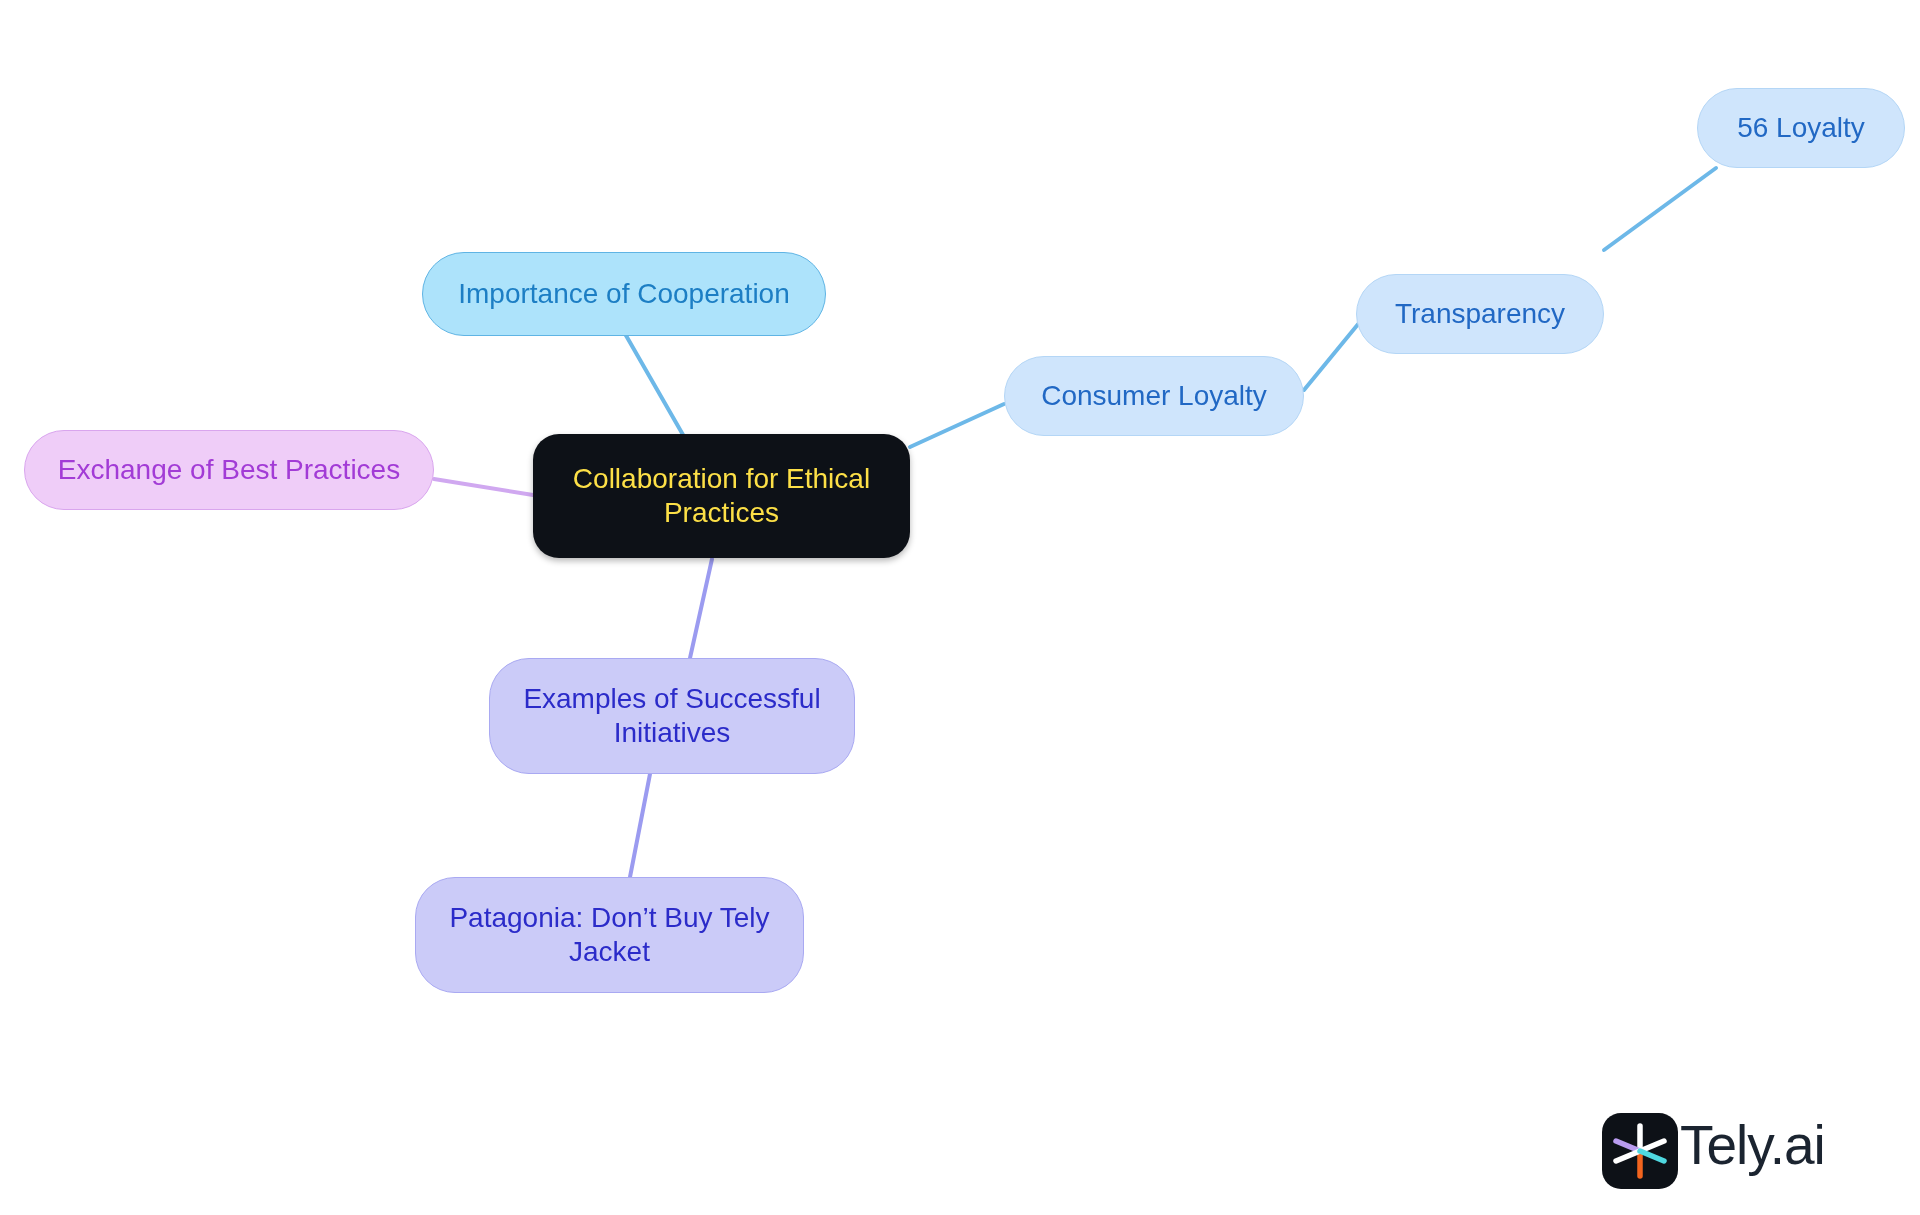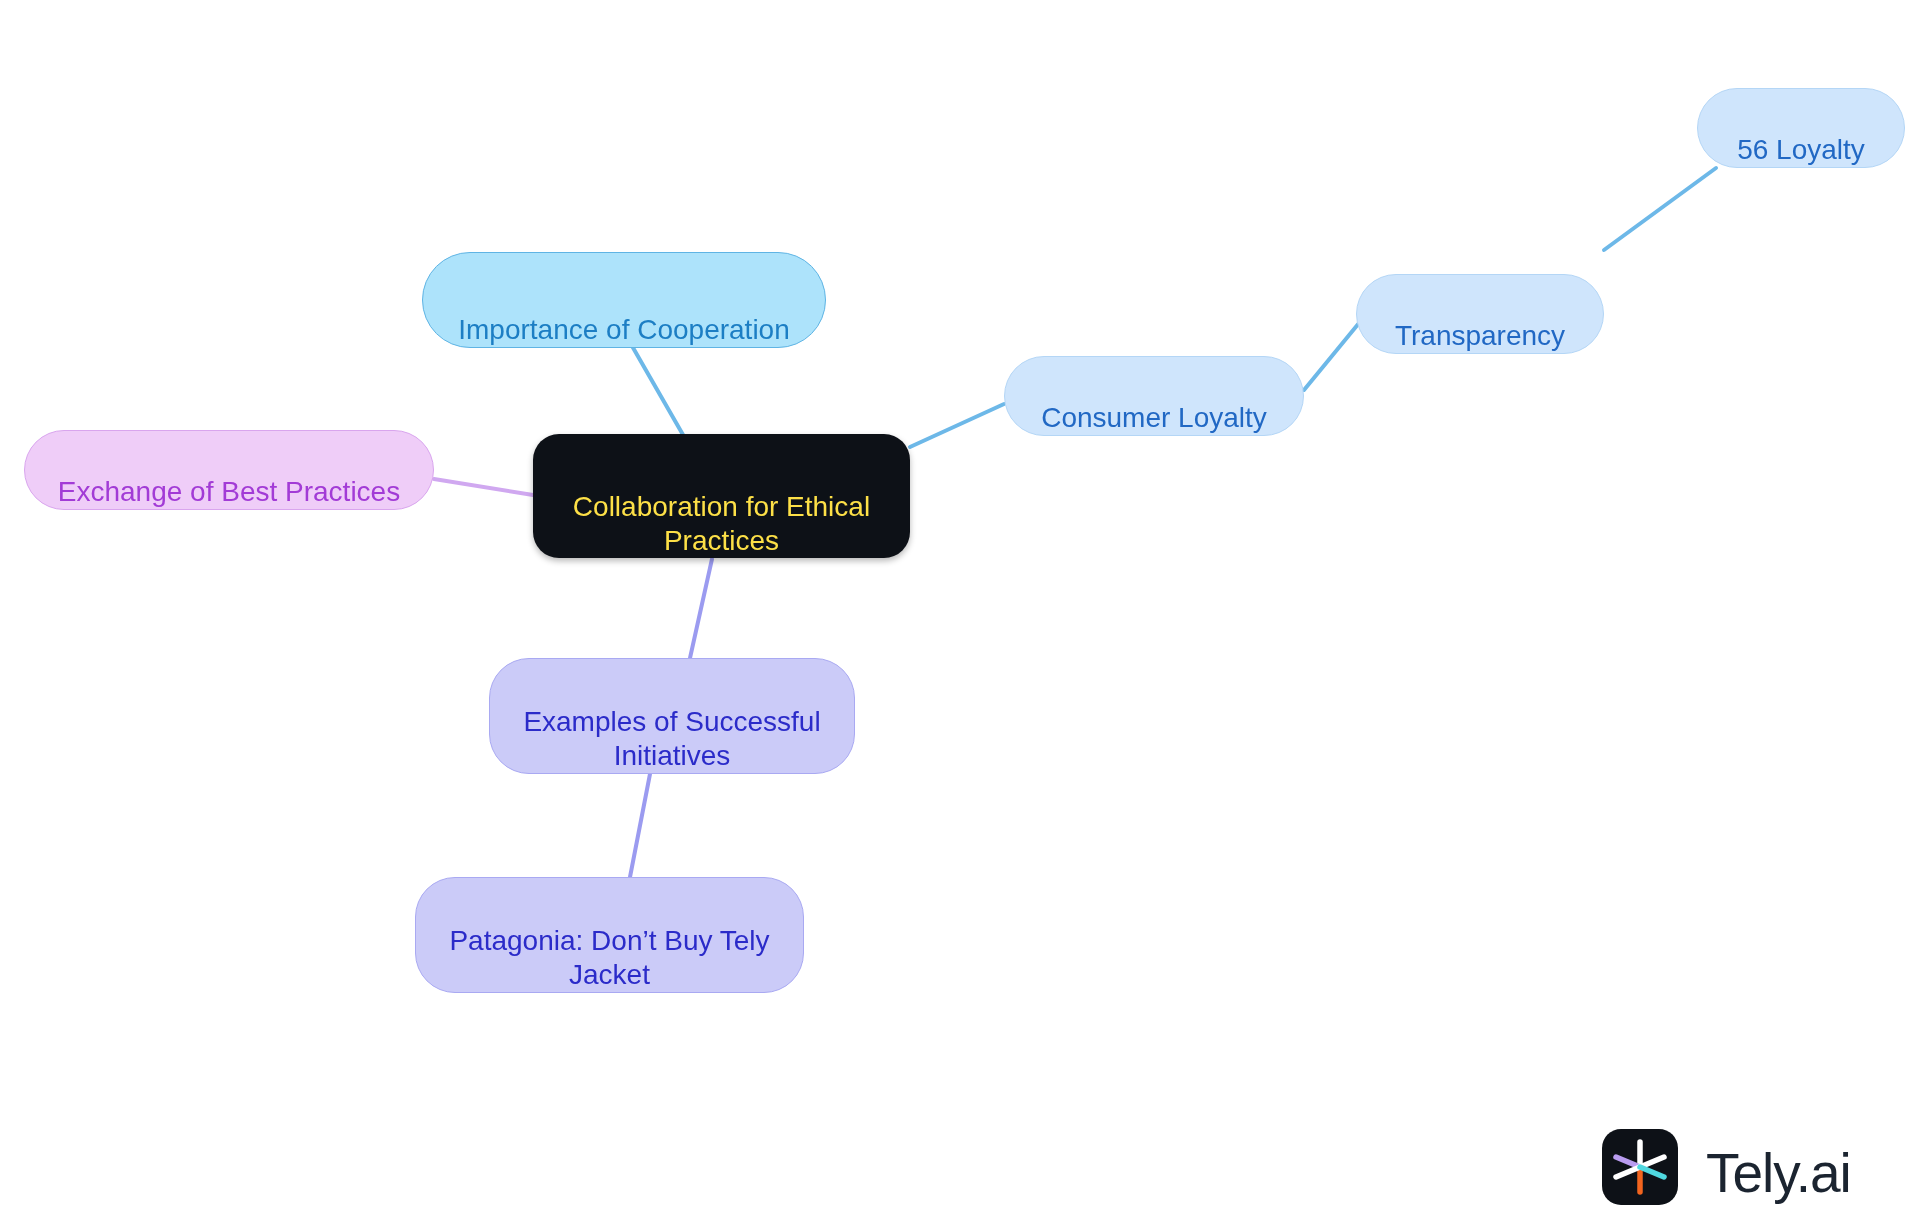--- a/index.html
+++ b/index.html
@@ -25,21 +25,21 @@
     left: 0;
     top: 0;
     width: 1920px;
     height: 1215px;
     pointer-events: none;
   }
   .node {
     position: absolute;
     box-sizing: border-box;
     display: flex;
-    align-items: flex-end;
+    align-items: center;
     justify-content: center;
     text-align: center;
     border-radius: 60px;
     line-height: 1.22;
     white-space: pre-line;
     padding: 0 22px;
   }
   .node.root {
     background: #0d1117;
     color: #fde047;
@@ -73,22 +73,22 @@
     font-size: 28px;
   }
 
   #logo {
     position: absolute;
     left: 1602px;
     top: 1113px;
     width: 300px;
     height: 92px;
     display: flex;
-    align-items: flex-end;
-    gap: 28px;
+    align-items: flex-start;
+    gap: 2px;
   }
   #logo-mark {
     width: 76px;
     height: 76px;
     border-radius: 19px;
     background: #0d1117;
     position: relative;
     flex: 0 0 auto;
   }
   #logo-word {
@@ -117,21 +117,21 @@
 
     <path d="M 712 559 L 690 658" stroke="#9b9bf0" stroke-width="4" fill="none" stroke-linecap="round"></path>
 
     <path d="M 650 774 L 630 877" stroke="#9b9bf0" stroke-width="4" fill="none" stroke-linecap="round"></path>
   </svg>
 
   <div class="node root" style="left:533px; top:434px; width:377px; height:124px;">
     <span>Collaboration for Ethical Practices</span>
   </div>
 
-  <div class="node sky" style="left:422px; top:252px; width:404px; height:96px;">
+  <div class="node sky" style="left:422px; top:252px; width:404px; height:84px;">
     <span>Importance of Cooperation</span>
   </div>
 
   <div class="node lightblue" style="left:1004px; top:356px; width:300px; height:80px;">
     <span>Consumer Loyalty</span>
   </div>
 
   <div class="node lightblue" style="left:1356px; top:226px; width:248px; height:80px;margin-top:48px;">
     <span>Transparency</span>
   </div>

